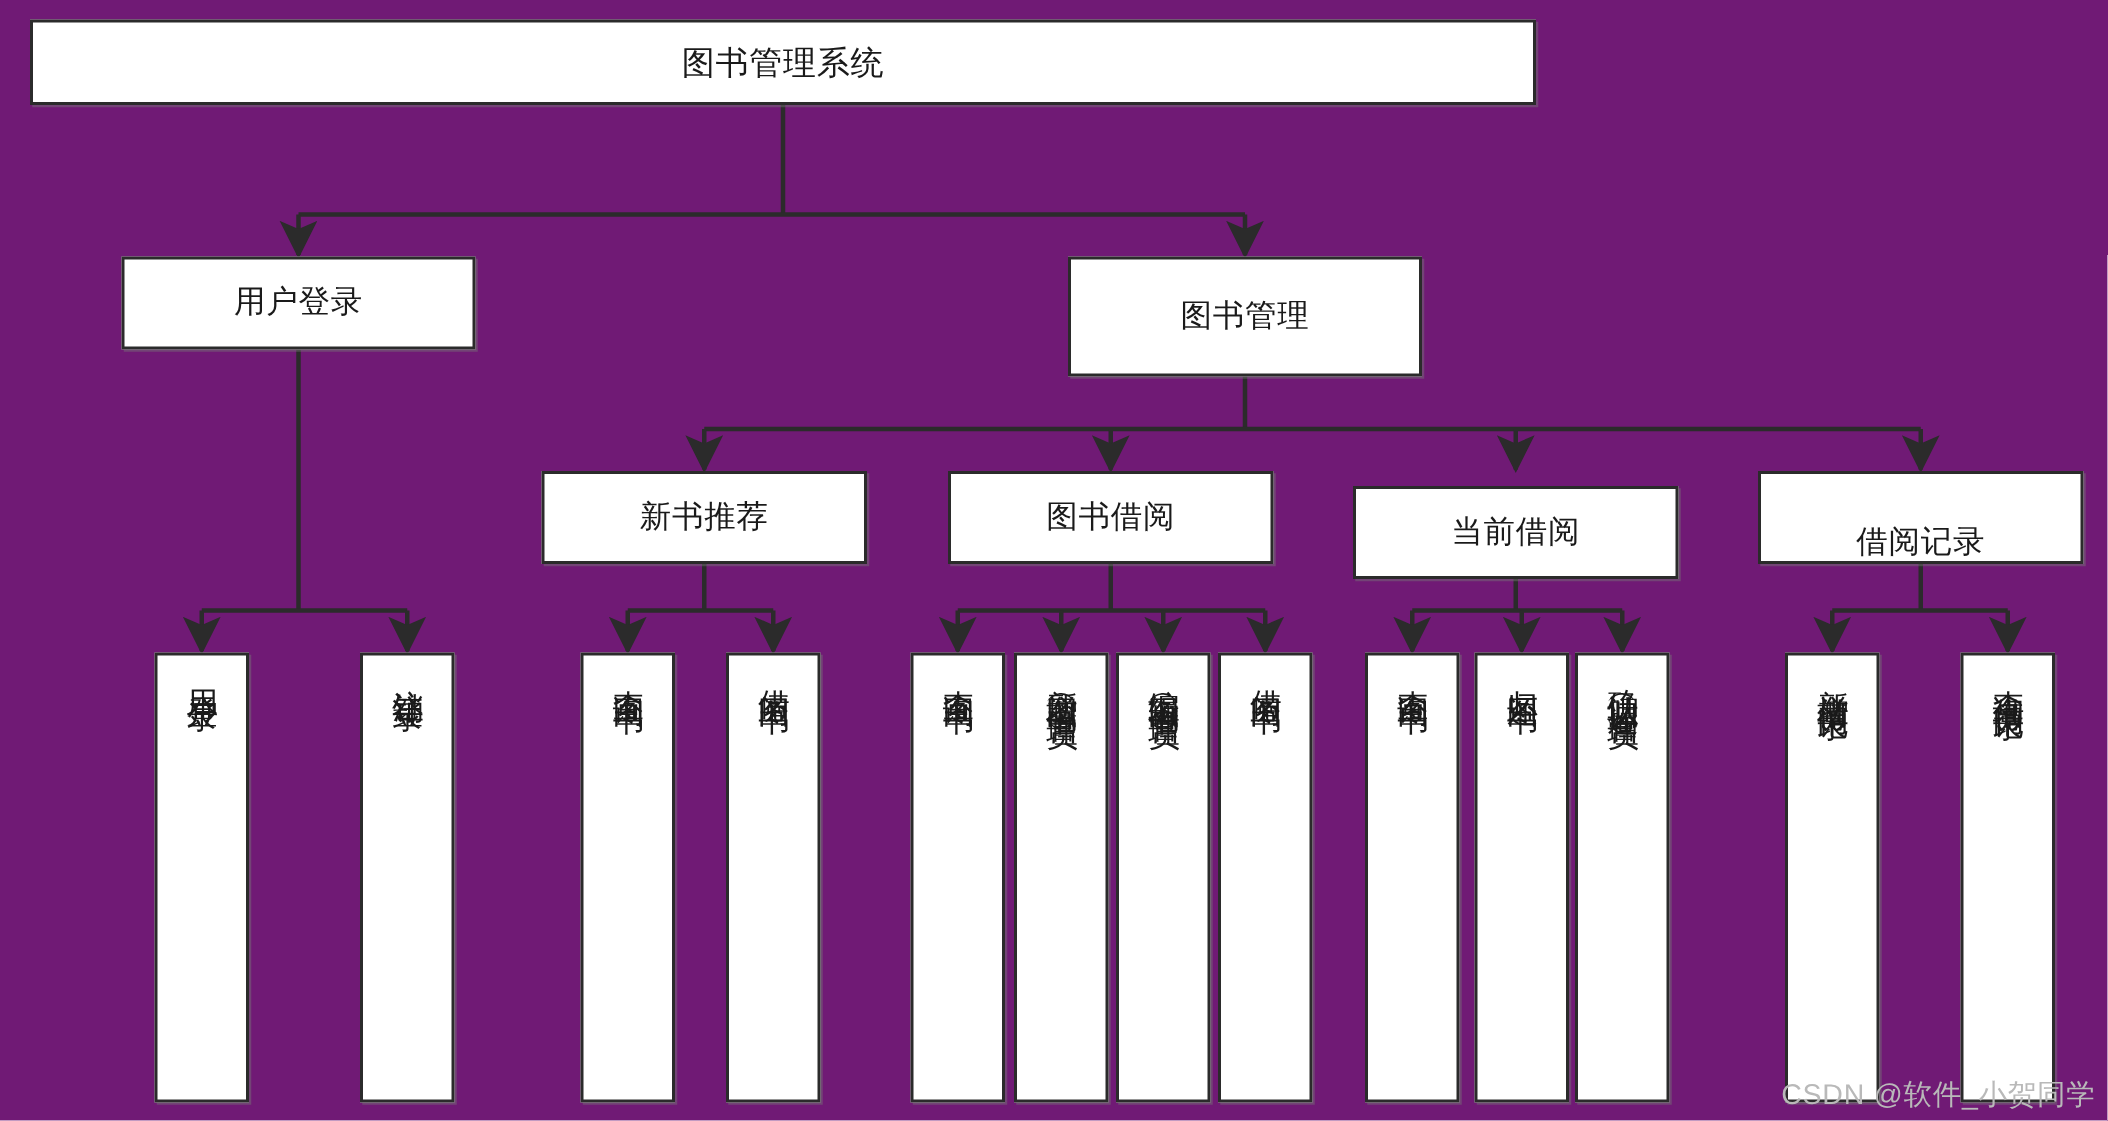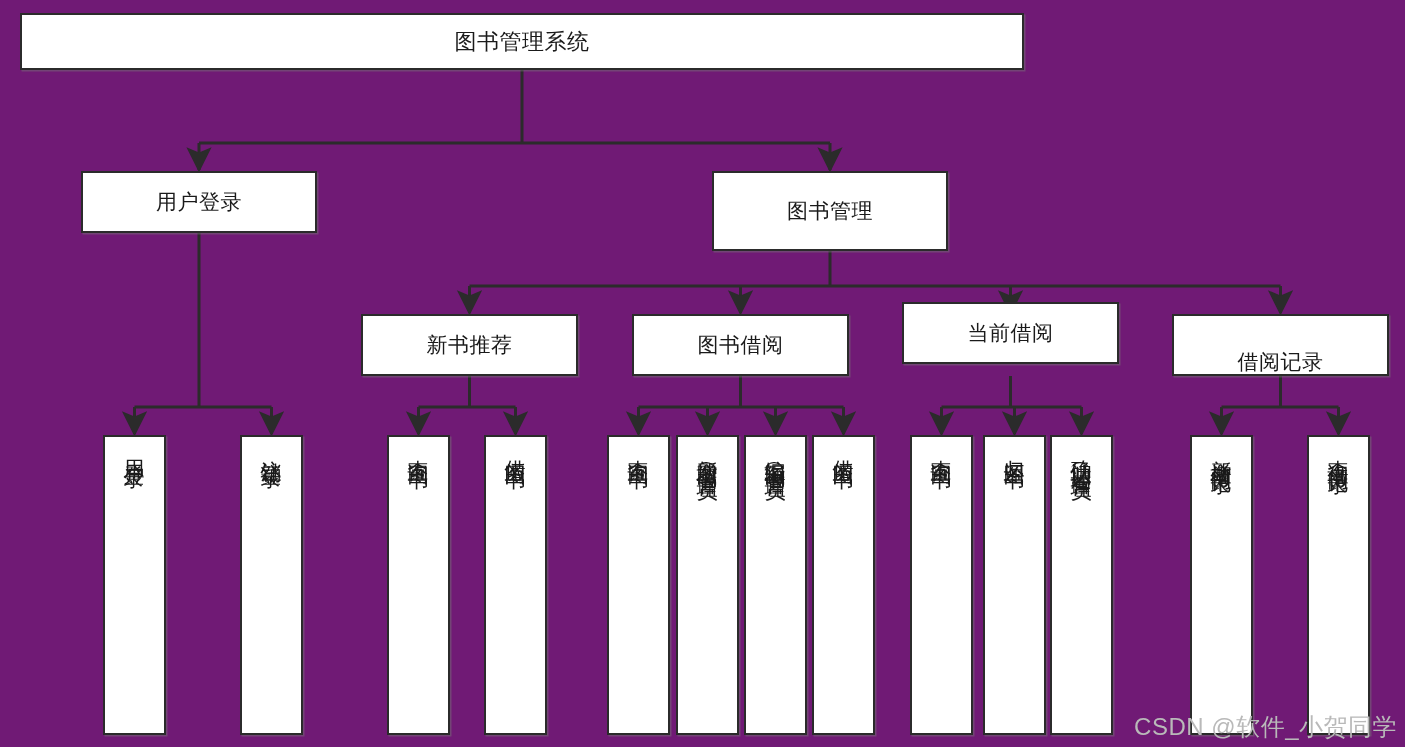--- a/index.html
+++ b/index.html
@@ -58,21 +58,21 @@
     writing-mode: vertical-rl;
     text-orientation: upright;
     font-size: 21px;
     letter-spacing: 3px;
     line-height: 1;
   }
   #watermark {
     position: absolute;
     right: 8px;
     bottom: 4px;
-    font-size: 24px;
+    font-size: 19px;
     color: #b9b9b9;
     letter-spacing: 0.5px;
     white-space: nowrap;
     pointer-events: none;
   }
 </style>
 </head>
 <body>
 
 <div id="diagram-root">
@@ -129,21 +129,21 @@
       </div>
       <div class="node-box horizontal" style="left: 712px; top: 171px; width: 236px; height: 80px;">
         <span class="node-label">图书管理</span>
       </div>
       <div class="node-box horizontal" style="left: 361px; top: 314px; width: 217px; height: 62px;">
         <span class="node-label">新书推荐</span>
       </div>
       <div class="node-box horizontal" style="left: 632px; top: 314px; width: 217px; height: 62px;">
         <span class="node-label">图书借阅</span>
       </div>
-      <div class="node-box horizontal" style="left: 902px; top: 302px; width: 217px; height: 62px; align-items: center;">
+      <div class="node-box horizontal" style="left: 902px; top: 324px; width: 217px; height: 62px; align-items: center;">
         <span class="node-label">当前借阅</span>
       </div>
       <div class="node-box horizontal" style="left: 1172px; top: 314px; width: 217px; height: 62px; align-items: flex-end;">
         <span class="node-label">借阅记录</span>
       </div>
       <div class="node-box vertical" style="left: 103px; top: 435px; width: 63px; height: 300px;">
         <span class="node-label">用户登录</span>
       </div>
       <div class="node-box vertical" style="left: 240px; top: 435px; width: 63px; height: 300px;">
         <span class="node-label">注销登录</span>

